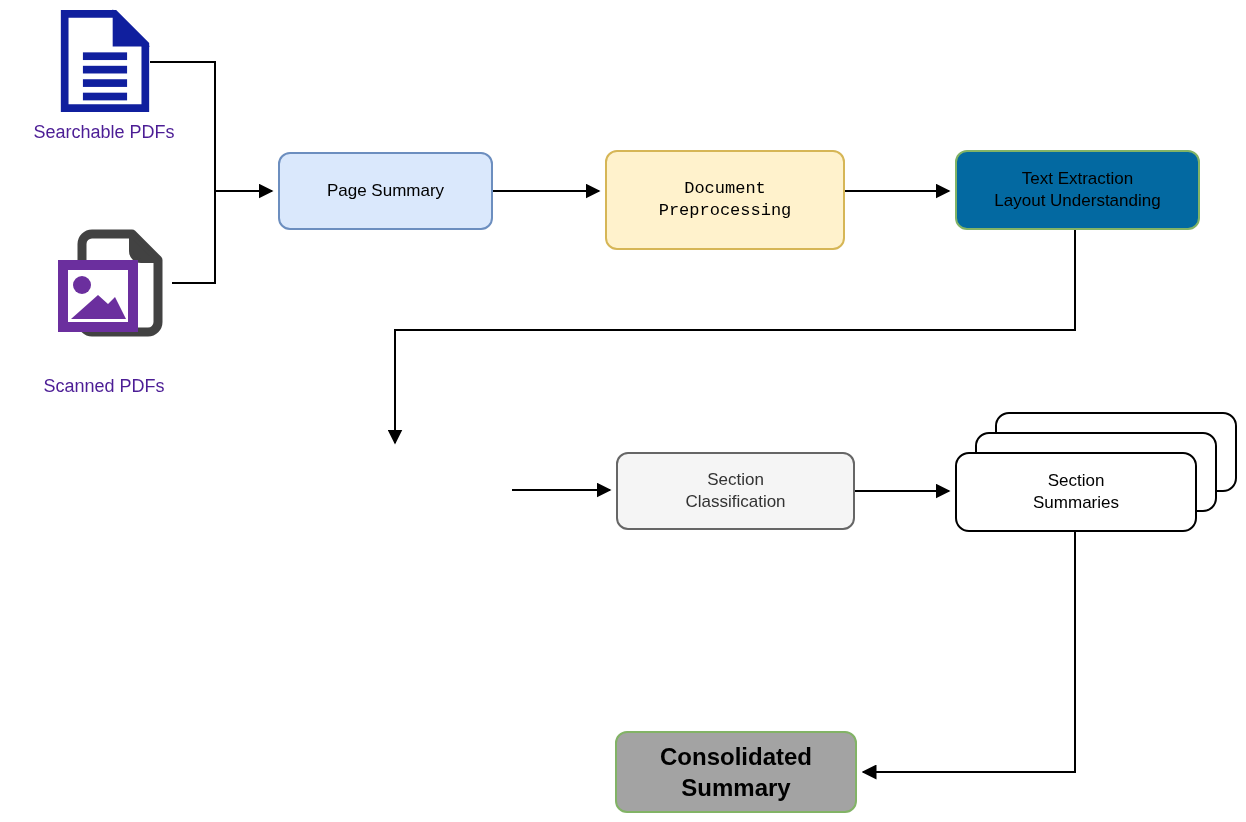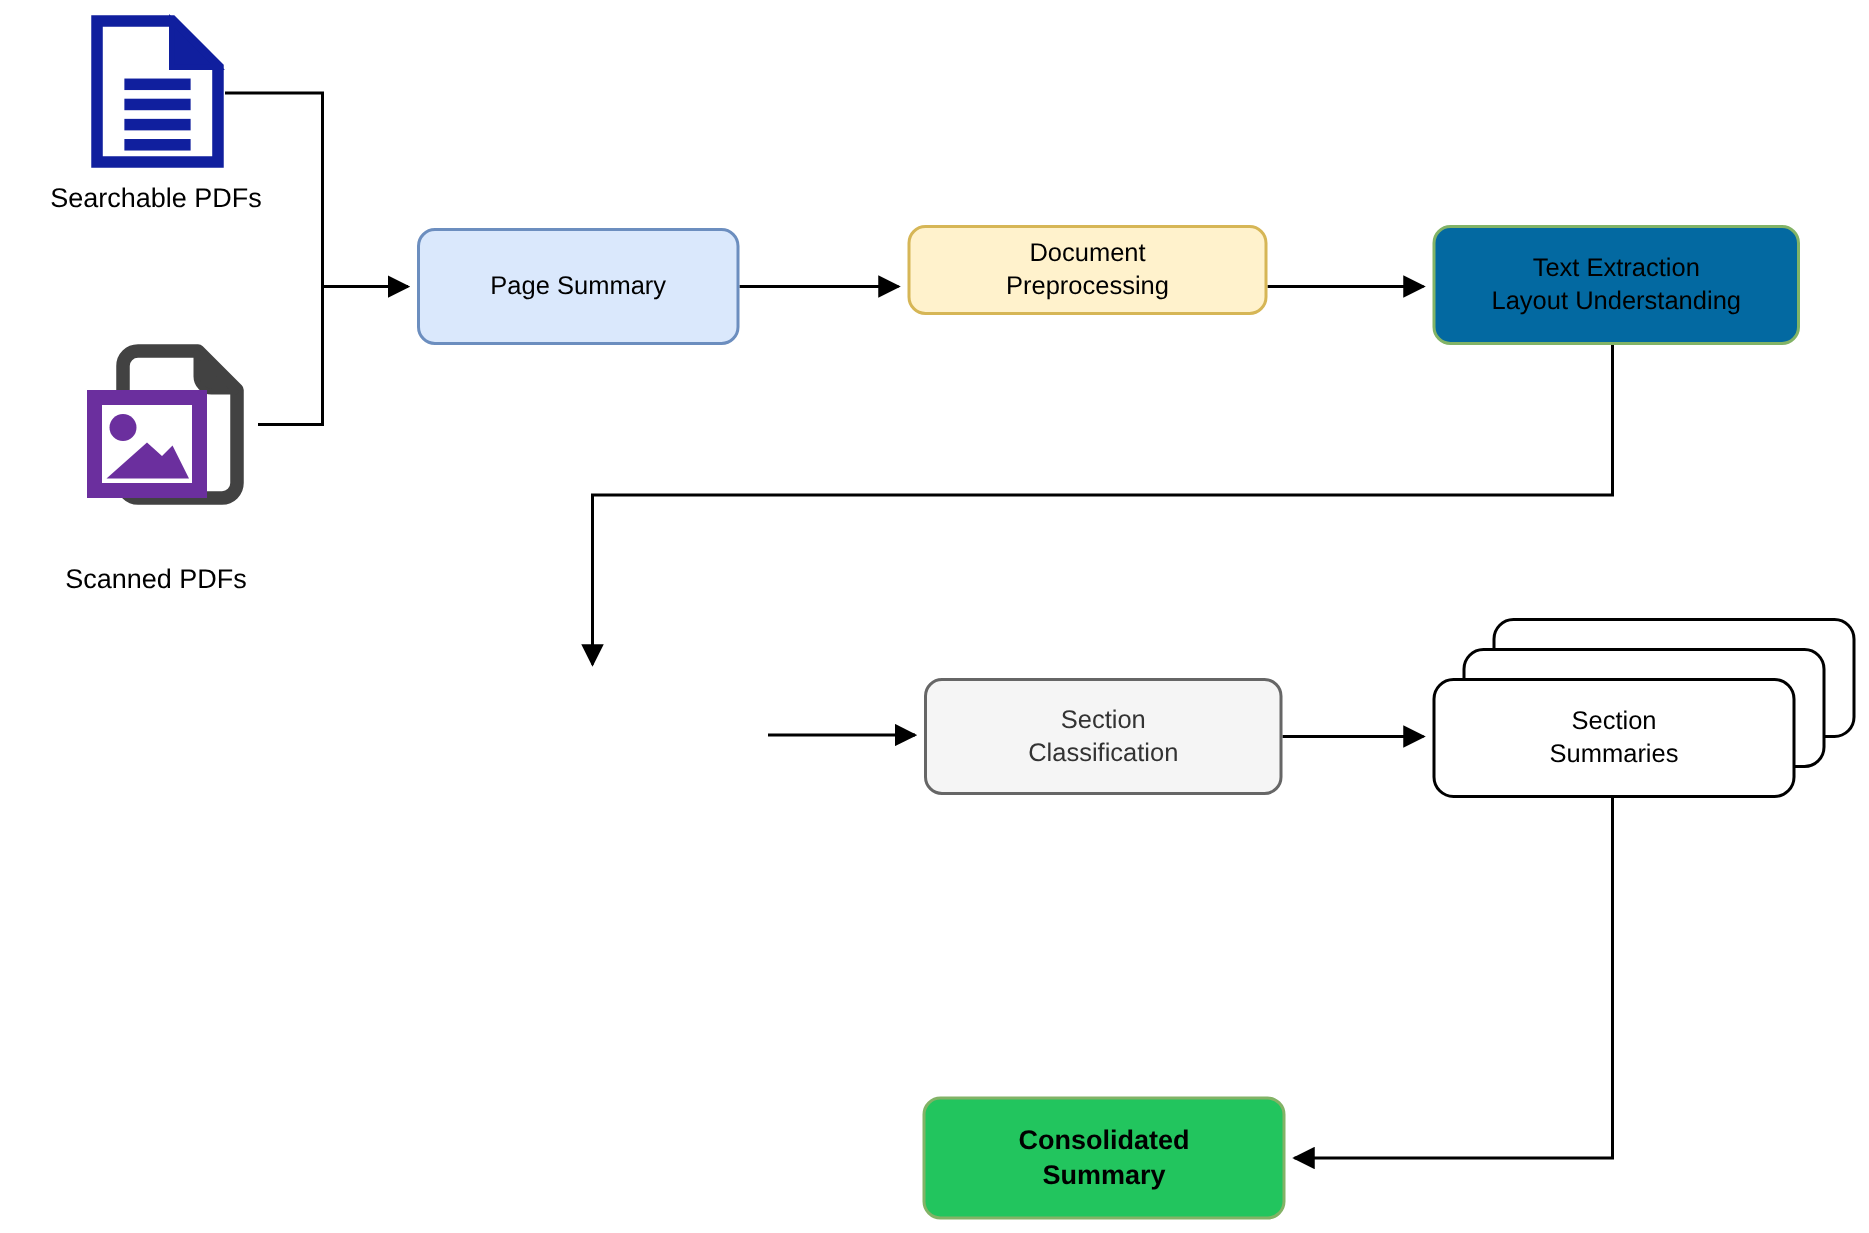--- a/index.html
+++ b/index.html
@@ -23,37 +23,37 @@
     text-align: center;
     border: 2px solid #000;
     border-radius: 12px;
     font-size: 17px;
     line-height: 1.3;
     color: #000000;
     background: #ffffff;
   }
   .node .lbl { white-space: pre-line; }
   .n-page-splitter        { left: 278px; top: 152px; width: 215px; height: 78px; background: #dae8fc; border-color: #6c8ebf; }
-  .n-doc-preprocessing    { left: 605px; top: 150px; width: 240px; height: 60px; background: #fff2cc; border-color: #d6b656; }
+  .n-doc-preprocessing    { left: 605px; top: 150px; width: 240px; height: 100px; background: #fff2cc; border-color: #d6b656; font-family: Liberation Mono, monospace; }
   .n-text-extraction      { left: 955px; top: 150px; width: 245px; height: 80px; background: #0369a1; border-color: #82b366; }
   .n-text-preprocessing   { left: 277px; top: 449px; width: 235px; height: 81px; background: #e1d5e7; border-color: #9673a6; }
   .n-section-classification { left: 616px; top: 452px; width: 239px; height: 78px; background: #f5f5f5; border-color: #666666; color: #333333; }
   .n-summaries-front      { left: 955px; top: 452px; width: 242px; height: 80px; background: #ffffff; border-color: #000000; border-radius: 14px; z-index: 4; }
   .n-summaries-mid        { left: 975px; top: 432px; width: 242px; height: 80px; background: #ffffff; border-color: #000000; border-radius: 14px; z-index: 3; }
   .n-summaries-back       { left: 995px; top: 412px; width: 242px; height: 80px; background: #ffffff; border-color: #000000; border-radius: 14px; z-index: 2; }
-  .n-consolidated         { left: 615px; top: 731px; width: 242px; height: 82px; background: #22c55e; border-color: #82b366; font-weight: bold; font-size: 18px; }
+  .n-consolidated         { left: 615px; top: 731px; width: 242px; height: 82px; background: #a3a3a3; border-color: #82b366; font-weight: bold; font-size: 24px; }
   .icon { position: absolute; z-index: 2; }
   .icon-searchable { left: 57px;  top: 6px;   width: 96px;  height: 110px; }
   .icon-scanned    { left: 52px;  top: 224px; width: 122px; height: 120px; }
   .src-label {
     position: absolute;
     z-index: 2;
     text-align: center;
     font-size: 18px;
-    color: #000000;
+    color: #4c1d95;
   }
   .lbl-searchable { left: 4px;  top: 122px; width: 200px; }
   .lbl-scanned    { left: 14px; top: 346px; width: 180px; margin-top: 30px; }
 </style>
 </head>
 <body>
 
 <div id="canvas">
 
   <svg id="wires" width="1246" height="822" viewBox="0 0 1246 822">

